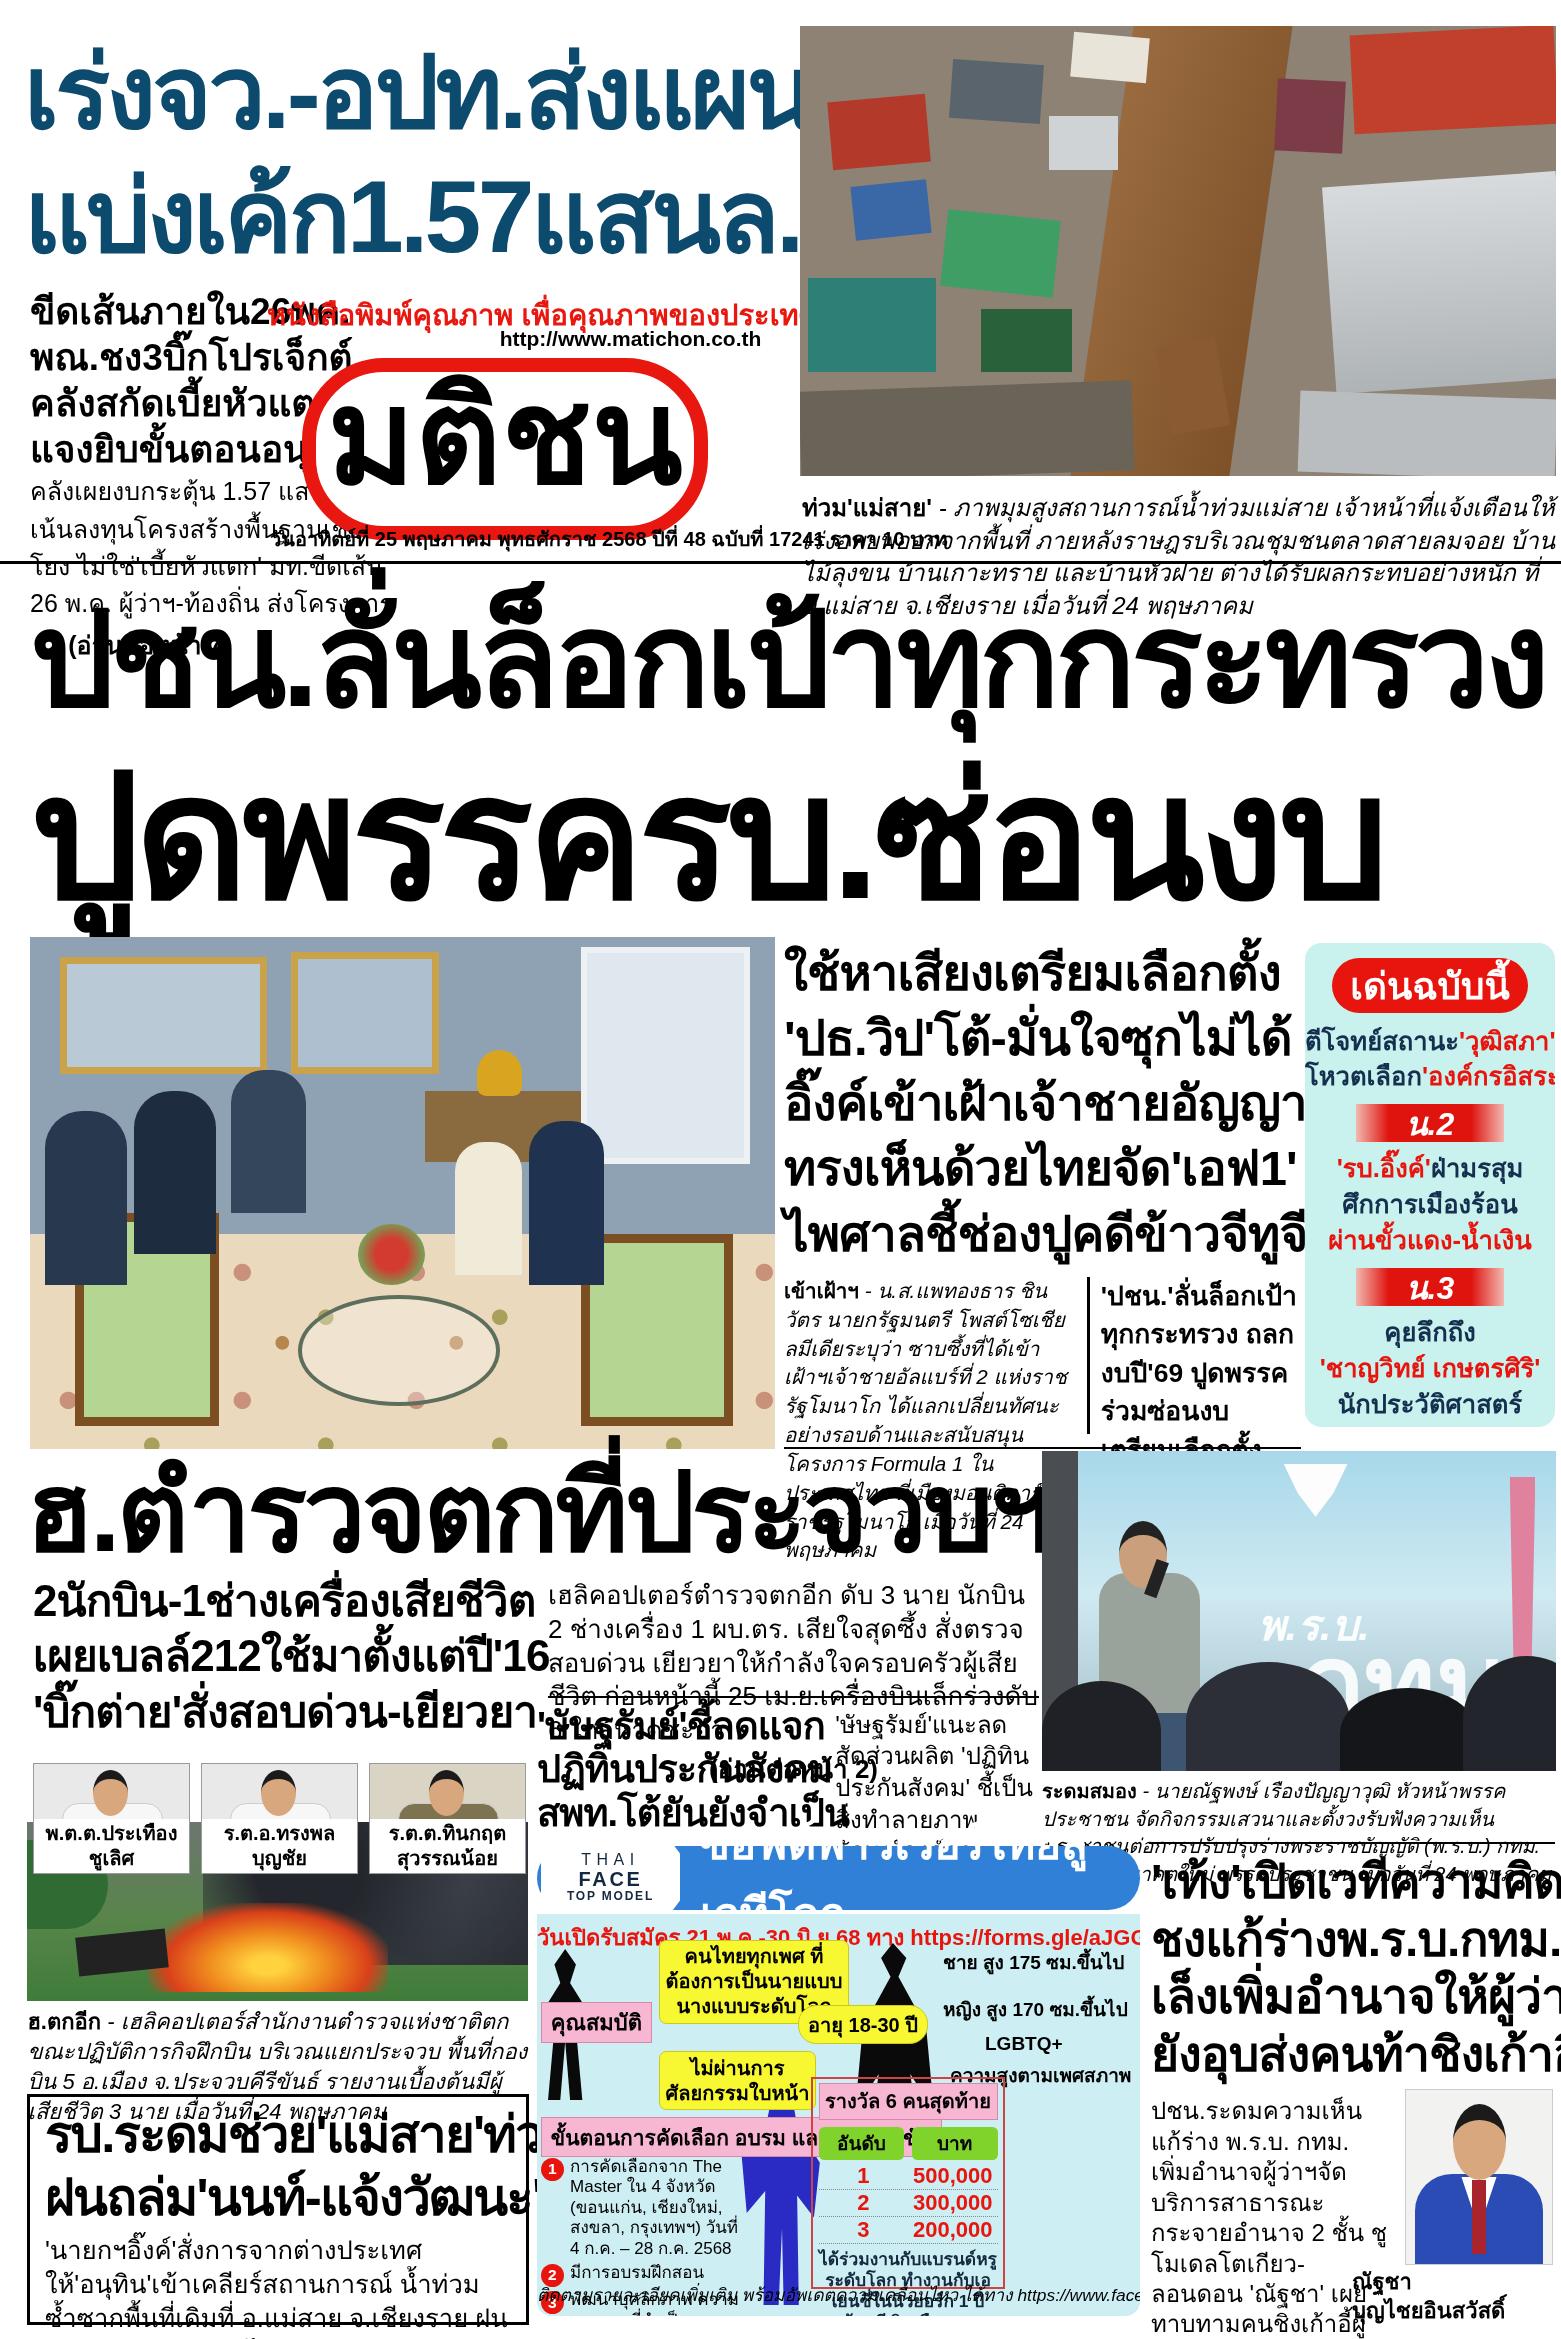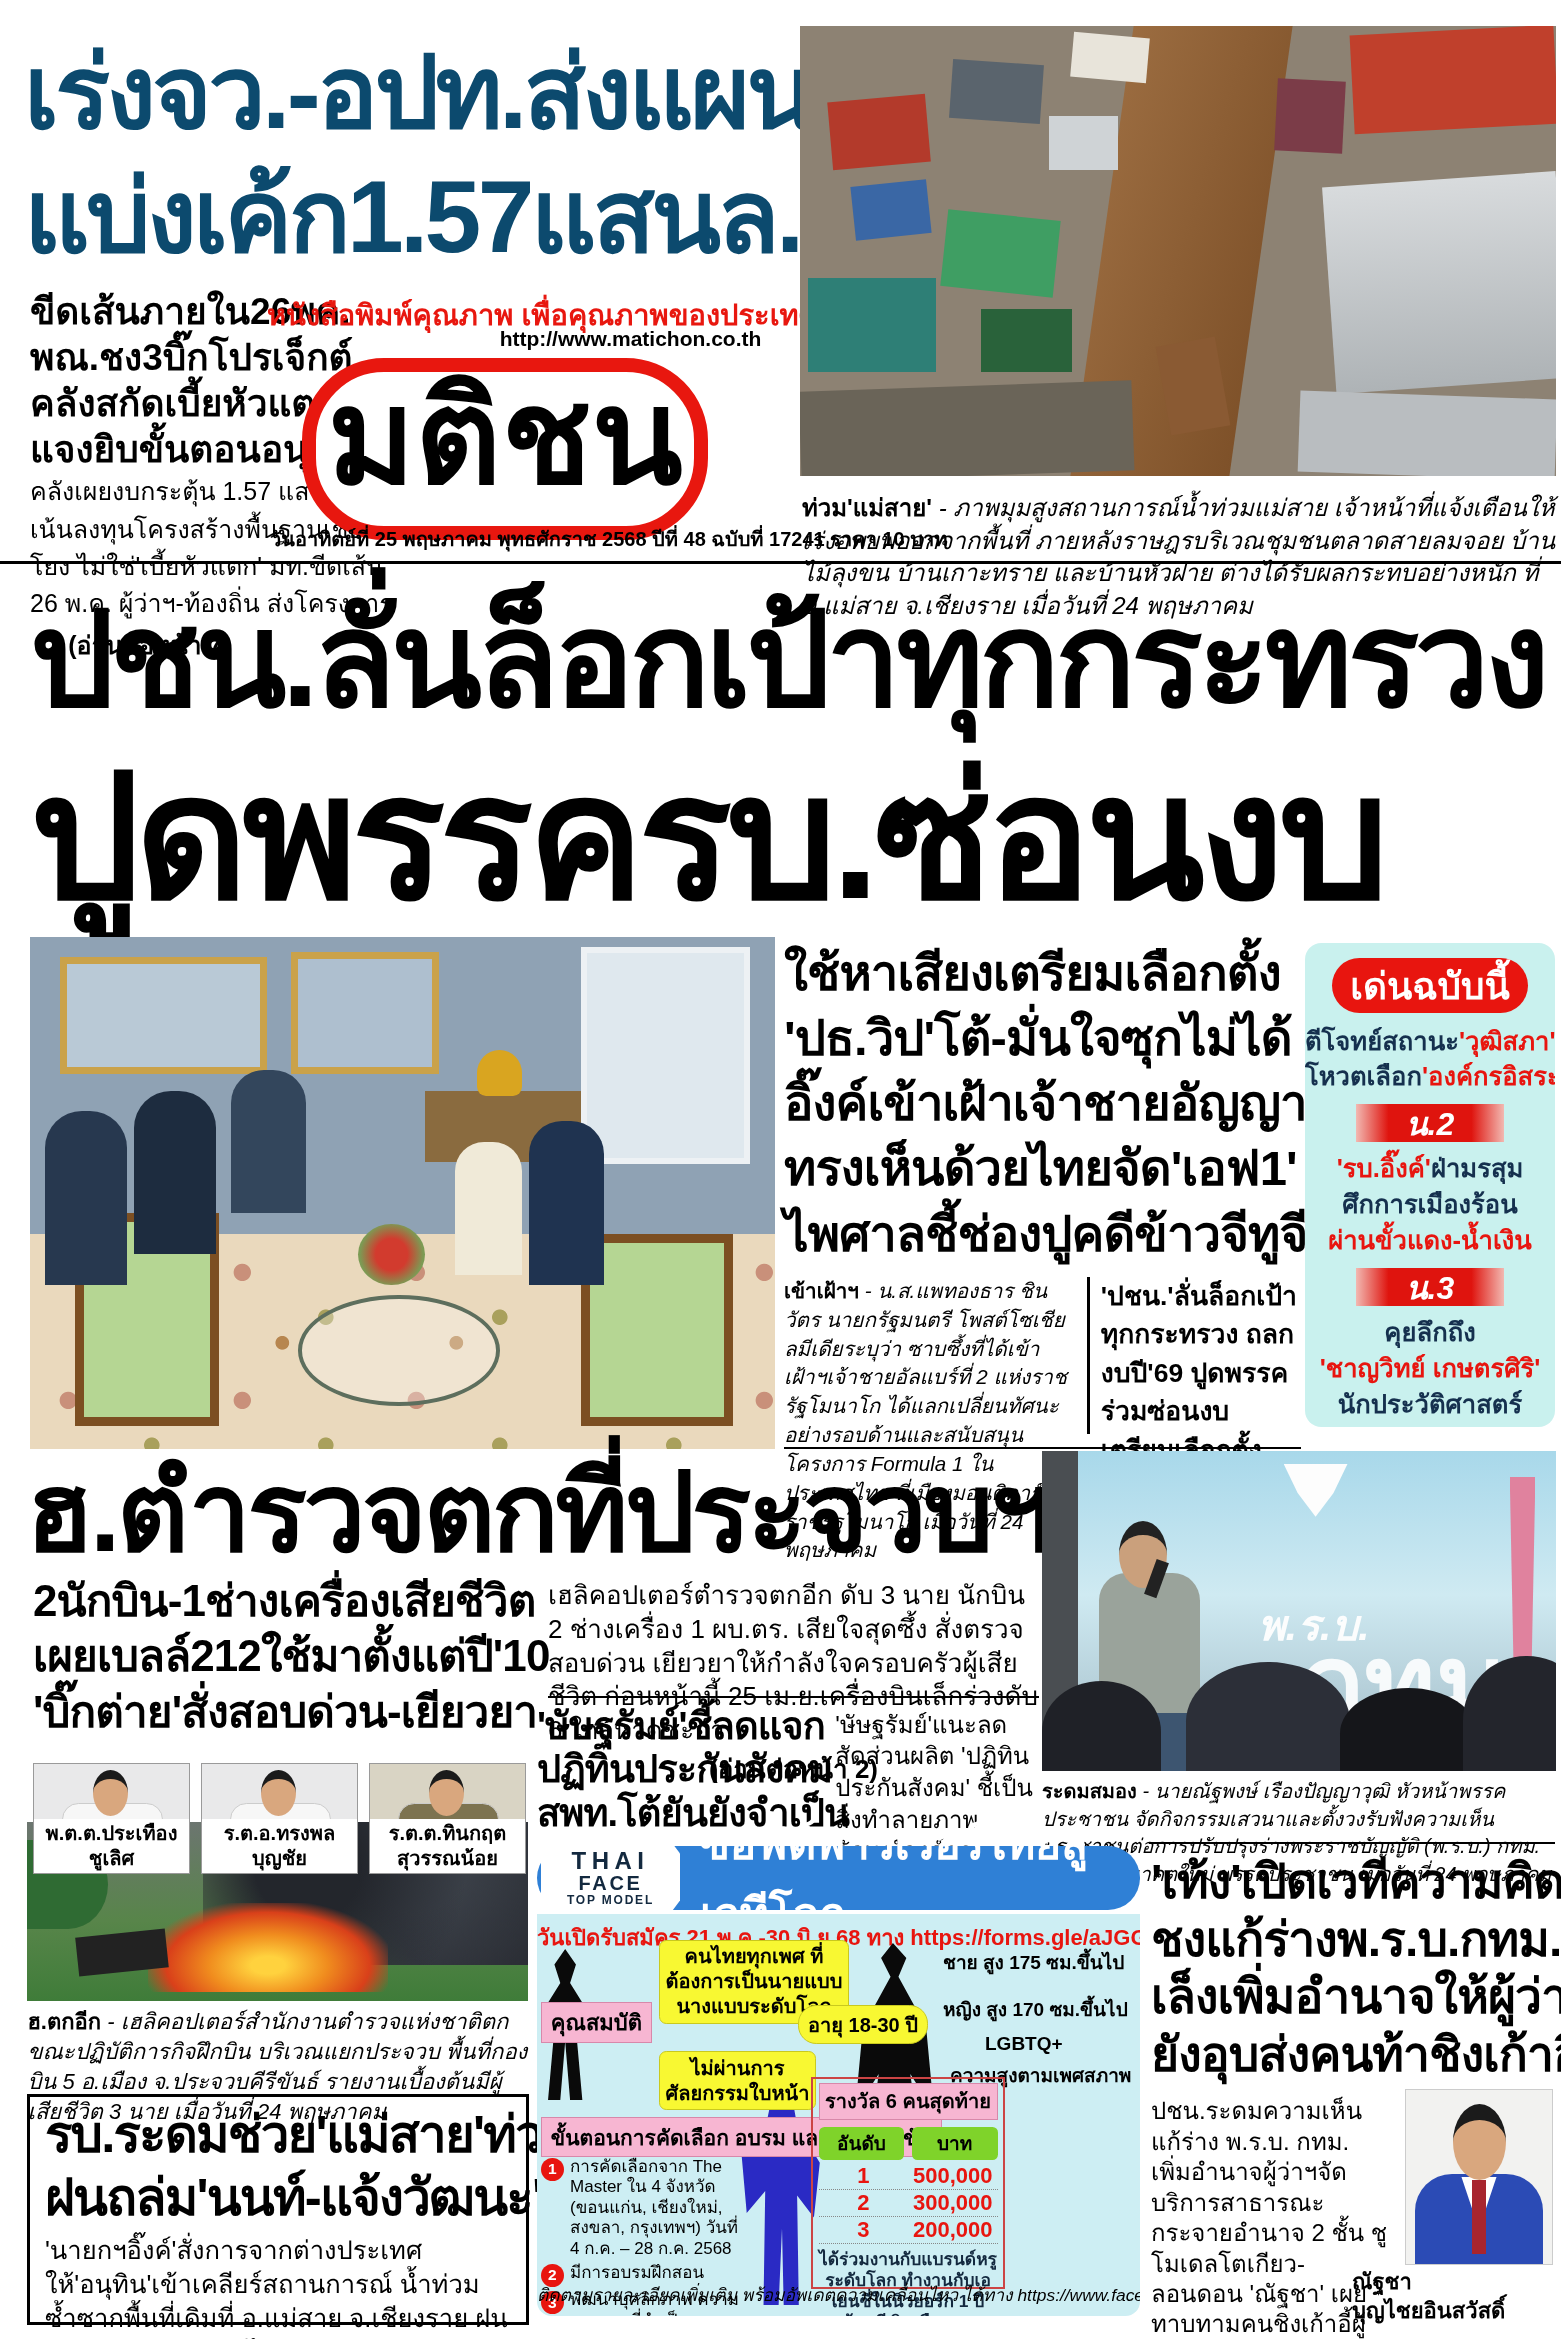--- a/index.html
+++ b/index.html
@@ -168,21 +168,21 @@
   #box-story .bh{font-size:51px;font-weight:900;line-height:1.22;letter-spacing:-1.8px;white-space:nowrap}
   #box-story .bb{font-size:25.6px;line-height:1.32;margin-top:5.5px}
 
   
   #tf-banner{left:537px;top:1846px;width:603px;height:64px;background:#2f80d6;border-radius:32px;
     display:flex;align-items:center;color:#fff}
   #tf-title{margin-left:163px;font-size:44px;font-weight:800}
   #tf-logo{left:541px;top:1835px;width:139px;height:84px;background:#fff;color:#13293f;
     clip-path:polygon(10% 0,90% 0,100% 22%,100% 78%,90% 100%,10% 100%,0 78%,0 22%);
     display:flex;flex-direction:column;align-items:center;justify-content:center;line-height:1.05}
-  #tf-logo .l1{font-size:24px;font-weight:700;letter-spacing:5.5px}
+  #tf-logo .l1{font-size:16px;font-weight:400;letter-spacing:5.5px}
   #tf-logo .l2{font-size:20px;font-weight:800;letter-spacing:2.7px}
   #tf-logo .l3{font-size:12px;font-weight:700;letter-spacing:1.8px}
 
   #info-box{left:537px;top:1914px;width:603px;height:402px;background:#cdeef3;border-radius:0 0 14.6px 14.6px;overflow:hidden}
   #info-box .ib{position:absolute}
   .info-reg{left:0;top:5.5px;width:100%;text-align:center;color:#e8150f;font-size:22px;font-weight:800;white-space:nowrap}
   .sil-a{left:3.7px;top:35px;width:49px;height:154px;background:#0a0a0a;
     clip-path:polygon(50% 0,72% 10%,60% 22%,95% 40%,70% 45%,85% 98%,60% 98%,50% 60%,40% 98%,15% 98%,30% 45%,5% 40%,40% 22%,28% 10%)}
   .sil-b{left:318px;top:29px;width:79px;height:187px;background:#0a0a0a;
     clip-path:polygon(48% 0,65% 8%,55% 18%,90% 45%,100% 90%,70% 70%,80% 100%,20% 100%,30% 70%,0 90%,10% 45%,45% 18%,33% 8%)}
@@ -315,21 +315,21 @@
   <div class="sb-line">คุยลึกถึง</div>
   <div class="sb-line sb-accent">'ชาญวิทย์ เกษตรศิริ'</div>
   <div class="sb-line">นักประวัติศาสตร์</div>
   <div class="sb-line">ผู้สนทนากับปัจจุบัน</div>
 
 </div>
 
 <div class="abs nw" id="heli-h">ฮ.ตำรวจตกที่ประจวบฯ</div>
 <div class="abs" id="heli-sub">
   <div class="hs nw">2นักบิน-1ช่างเครื่องเสียชีวิต</div>
-  <div class="hs nw">เผยเบลล์212ใช้มาตั้งแต่ปี'10</div>
+  <div class="hs nw">เผยเบลล์212ใช้มาตั้งแต่ปี'16</div>
   <div class="hs nw">'บิ๊กต่าย'สั่งสอบด่วน-เยียวยา</div>
 </div>
 <div class="abs" id="heli-body">
   <span>เฮลิคอปเตอร์ตำรวจตกอีก ดับ 3 นาย นักบิน 2 ช่างเครื่อง 1 ผบ.ตร. เสียใจสุดซึ้ง สั่งตรวจสอบด่วน เยียวยาให้กำลังใจครอบครัวผู้เสียชีวิต ก่อนหน้านี้ 25 เม.ย.เครื่องบินเล็กร่วงดับ 6 ใกล้หาดชะอำ</span>
   <div class="more">(อ่านต่อหน้า 2)</div>
 </div>
 <div class="abs hrule" id="rule-heli"></div>
 
 <div class="abs" id="sasat">
   <div id="sasat-h">

